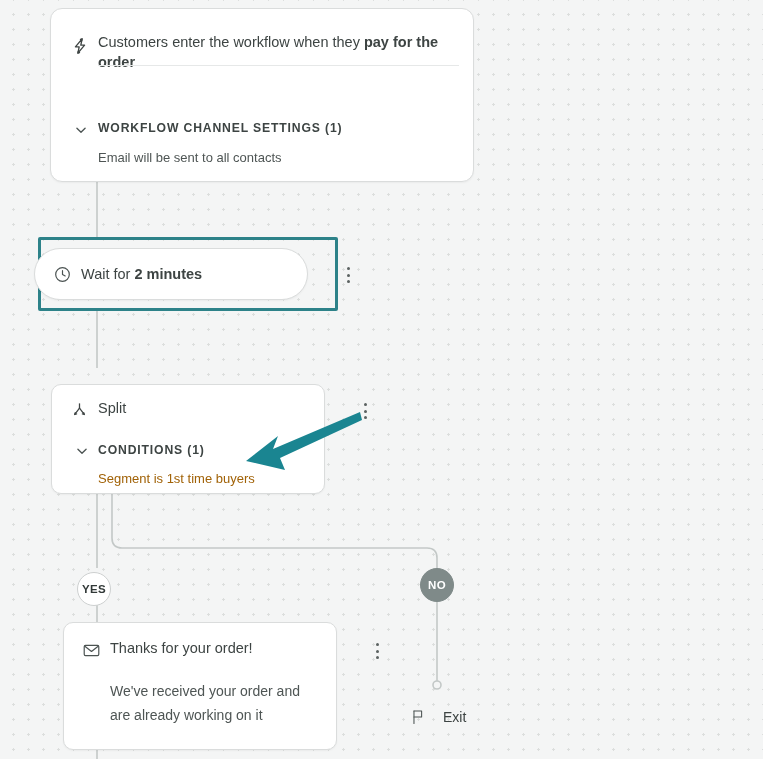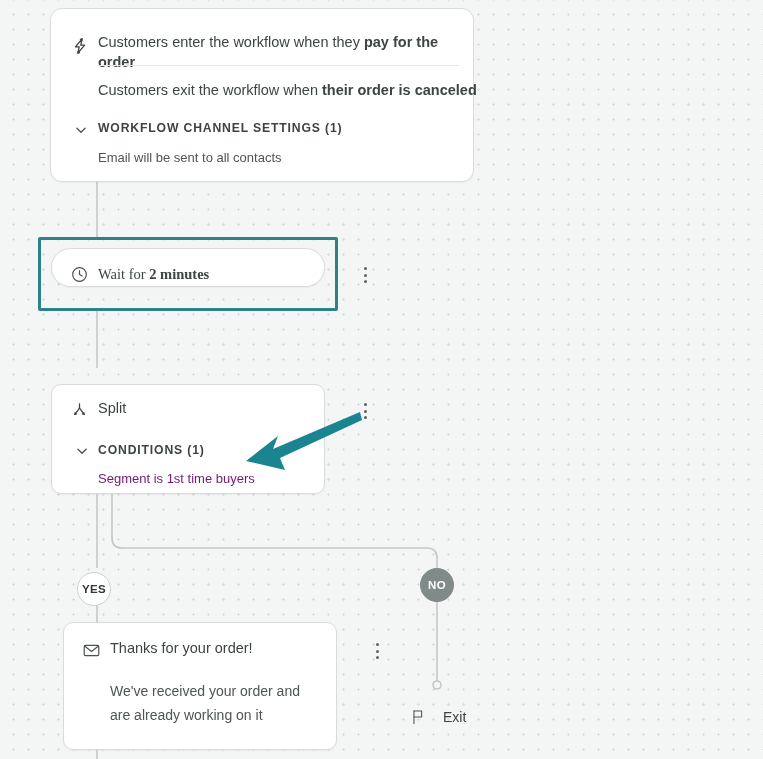--- a/index.html
+++ b/index.html
@@ -114,26 +114,25 @@
     position: absolute;
     left: 38px;
     top: 237px;
     width: 300px;
     height: 74px;
     border: 3px solid #2d8289;
     box-sizing: border-box;
     border-radius: 2px;
   }
   #wait-card {
-    left: 51px;
+    left: 34px;
     top: 248px;
     width: 274px;
-    height: 39px;
+    height: 52px;
     border-radius: 26px;
-    font-family: Liberation Serif, serif;
   }
   .wait-clock {
     position: absolute;
     left: 18px;
     top: 16px;
     width: 19px;
     height: 19px;
     color: #4b5352;
   }
   .wait-text {
@@ -183,21 +182,21 @@
     font-size: 12.2px;
     font-weight: bold;
     letter-spacing: 0.85px;
     color: #3d4443;
   }
   .split-cond-value {
     position: absolute;
     left: 46px;
     top: 86px;
     font-size: 13px;
-    color: #701a75;
+    color: #a16207;
   }
 
   
   #email-card {
     left: 63px;
     top: 622px;
     width: 274px;
     height: 128px;
   }
   .mail-icon {
@@ -337,23 +336,20 @@
         <path d="M9.5 20.5 L11.4 19.8 M9.5 20.5 L9.9 18.5"></path>
       </svg>
     </span>
 
     <div class="trig-row trig-line1">
       <span>Customers enter the workflow when they </span><span class="bold">pay for the order</span>
     </div>
 
     <div class="trig-divider"></div>
 
-    <div class="trig-row trig-line2">
-      <span>Customers exit the workflow when </span><span class="bold">their order is canceled</span>
-    </div>
 
     <span class="trig-chev">
       <svg viewBox="0 0 24 24" width="14" height="14" fill="none" stroke="currentColor" stroke-width="2.3" stroke-linecap="round" stroke-linejoin="round">
         <polyline points="5,9 12,16 19,9"></polyline>
       </svg>
     </span>
     <div class="trig-row trig-section">WORKFLOW CHANNEL SETTINGS (1)</div>
 
     <div class="trig-row trig-sub">Email will be sent to all contacts</div>
   </div>

